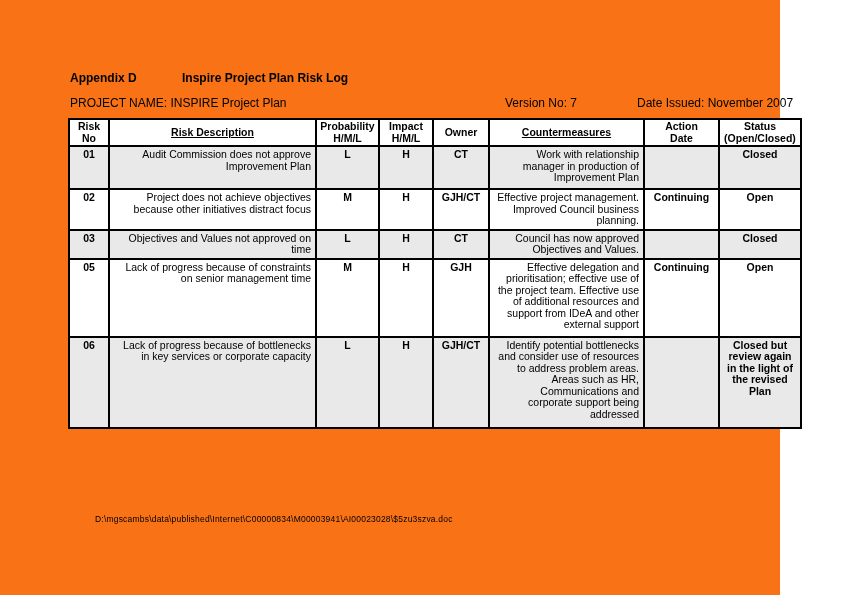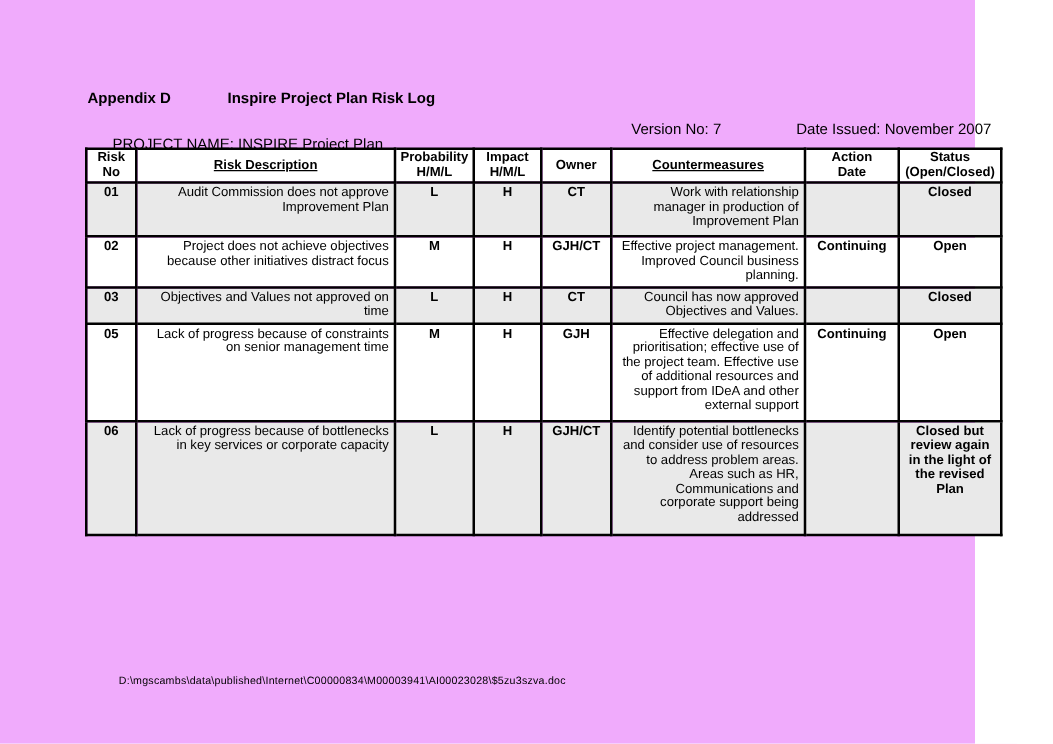--- a/index.html
+++ b/index.html
@@ -4,28 +4,28 @@
 <style>
   * { box-sizing: border-box; margin: 0; padding: 0; }
   html, body {
     width: 842px; height: 595px;
     background: #ffffff;
     font-family: "Liberation Sans", sans-serif;
     color: #000000;
     overflow: hidden;
     position: relative;
   }
-  .page { position: relative; width: 780px; height: 595px; background: #f0abfc; padding-left: 13px; }
+  .page { position: relative; width: 780px; height: 595px; background: #f97316; padding-left: 13px; }
 
   .title-line { position: absolute; top: 71px; left: 70px; font-size: 12px; font-weight: bold; }
   .title-line .appendix { display: inline-block; }
   .title-line .doc-title { display: inline-block; margin-left: 42px; }
 
   .meta-line { position: absolute; top: 96px; left: 0; width: 842px; font-size: 12px; }
-  .meta-line .project-name { position: absolute; left: 70px; top: 12px; white-space: nowrap; margin-left: 20px; }
+  .meta-line .project-name { position: absolute; left: 70px; top: 0; white-space: nowrap; }
   .meta-line .version { position: absolute; left: 505px; top: 0; white-space: nowrap; }
   .meta-line .date-issued { position: absolute; left: 637px; top: 0; white-space: nowrap; }
 
   table.risk-table {
     position: absolute; top: 118px; left: 68px;
     width: 732px;
     border-collapse: collapse;
     table-layout: fixed;
     font-size: 10.5px;
     line-height: 11.5px;
@@ -45,21 +45,21 @@
     height: 26px;
     background: #ffffff;
   }
   .risk-table th.underline .hdr-text { text-decoration: underline; margin-top: 48px; }
   .risk-table td.c { text-align: center; font-weight: bold; }
   .risk-table td.l { text-align: right; }
   tr.shaded td { background: #e9e9e9; }
   tr.plain td { background: #ffffff; }
 
   .footer-path {
-    position: absolute; top: 539px; left: 95px;
+    position: absolute; top: 514px; left: 95px;
     font-size: 8.5px;
     letter-spacing: 0.2px;
     white-space: nowrap;
   }
 </style>
 </head>
 <body>
 
 <div class="page">
 

